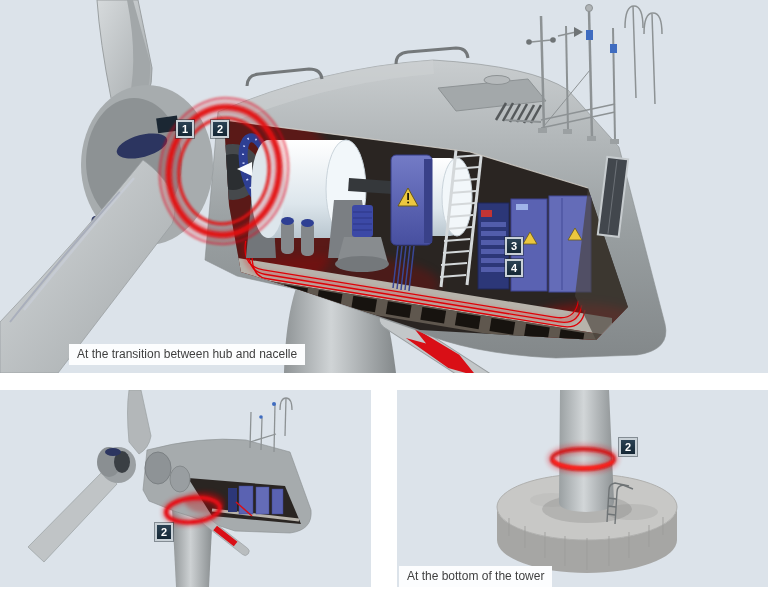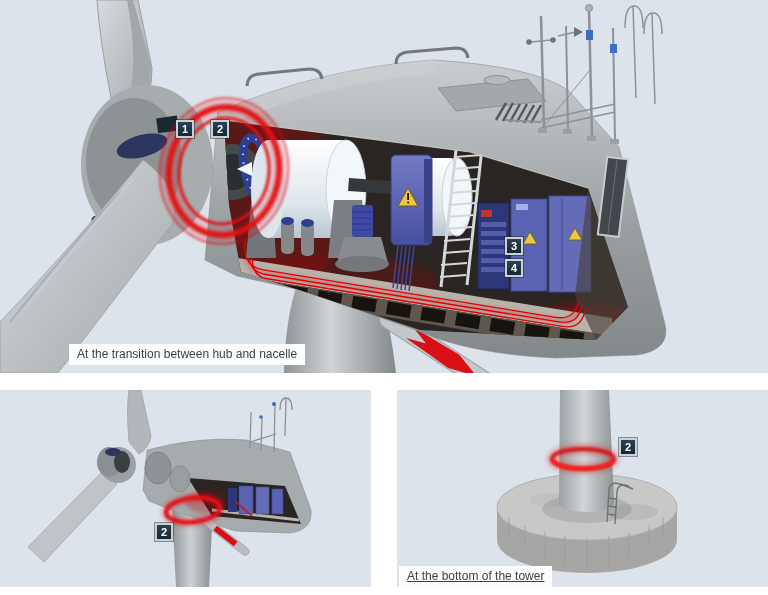--- a/index.html
+++ b/index.html
@@ -421,17 +421,17 @@
         <path d="M220,102 Q220,96 226,95 L236,99"></path>
       </g>
 
       <g fill="none">
         <ellipse cx="186" cy="69" rx="31" ry="10" stroke="#e50b12" stroke-width="9" opacity=".38" filter="url(#bc2)"></ellipse>
         <ellipse cx="186" cy="69" rx="31" ry="10" stroke="#d30b10" stroke-width="4" opacity=".85" filter="url(#bc1)"></ellipse>
         <path d="M156,70 A31,10 0 0 0 216,71" stroke="#ff231c" stroke-width="3.2" filter="url(#bc1)"></path>
       </g>
     </svg>
 
-    <div class="caption" style="left:2px;top:176px;text-decoration:underline;">At the bottom of the tower</div>
+    <div class="caption" style="left:2px;top:176px;">At the bottom of the tower</div>
     <div class="marker" style="left:222px;top:48px;">2</div>
   </div>
 
 </div>
 
 </body></html>

